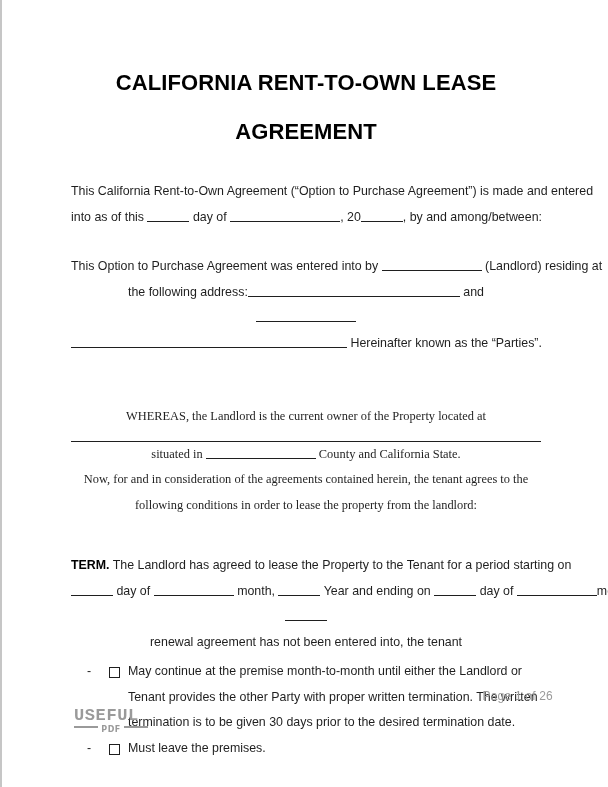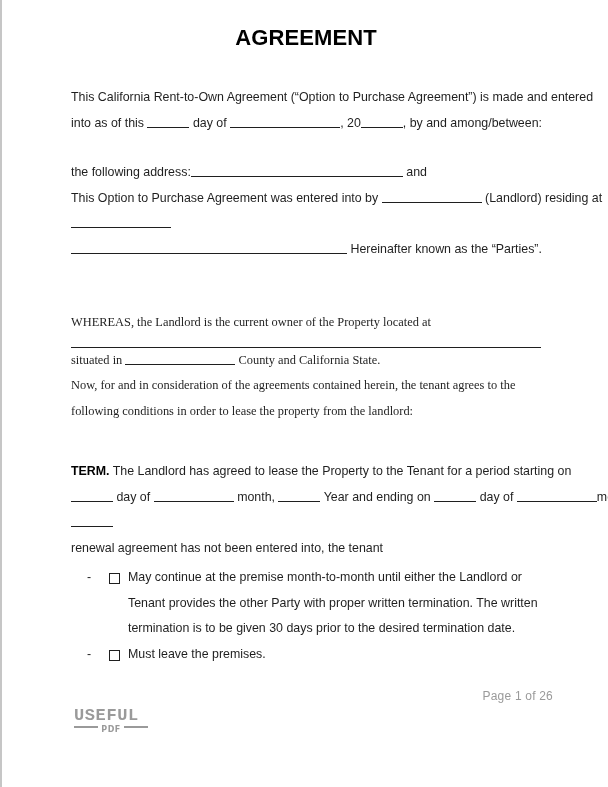--- a/index.html
+++ b/index.html
@@ -45,21 +45,21 @@
     font-size: 12.4px;
     line-height: 25.5px;
     color: #1f1f1f;
     text-align: left;
   }
   .p-intro   { margin-top: 36px; }
   .p-option  { margin-top: 24px; }
   .p-whereas { margin-top: 48px; font-family: Liberation Serif, serif; }
   .p-term    { margin-top: 35px; }
 
-  .line { white-space: nowrap; }
+  .line { white-space: nowrap; text-align: center; }
 
   b.term-label { font-weight: bold; color: #000; }
 
   
   .blank {
     display: inline-block;
     border-bottom: 1px solid #1f1f1f;
     vertical-align: baseline;
     height: 0.95em;
     margin-bottom: -1px;
@@ -159,41 +159,42 @@
     line-height: 1;
   }
 </style>
 </head>
 <body>
 
 <div class="page">
 
   <div class="doc-body">
 
+    <div class="doc-title title-line-1">CALIFORNIA RENT-TO-OWN LEASE</div>
     <div class="doc-title title-line-2">AGREEMENT</div>
 
     <div class="block p-intro">
       <div class="line">This California Rent-to-Own Agreement (“Option to Purchase Agreement”) is made and entered</div>
       <div class="line">
         <span>into as of this</span>
         <span class="blank b-sm"></span>
         <span>day of</span>
         <span class="blank b-xl"></span><span>, 20</span><span class="blank b-sm"></span><span>, by and among/between:</span>
       </div>
     </div>
 
     <div class="block p-option">
-      <div class="line">
-        <span>the following address:</span><span class="blank b-addr"></span>
-        <span>and</span>
-      </div>
       <div class="line">
         <span>This Option to Purchase Agreement was entered into by</span>
         <span class="blank b-lg"></span>
         <span>(Landlord) residing at</span>
+      </div>
+      <div class="line">
+        <span>the following address:</span><span class="blank b-addr"></span>
+        <span>and</span>
       </div>
       <div class="line">
         <span class="blank b-lg"></span>
       </div>
       <div class="line">
         <span class="blank b-here"></span>
         <span>Hereinafter known as the “Parties”.</span>
       </div>
     </div>
 

